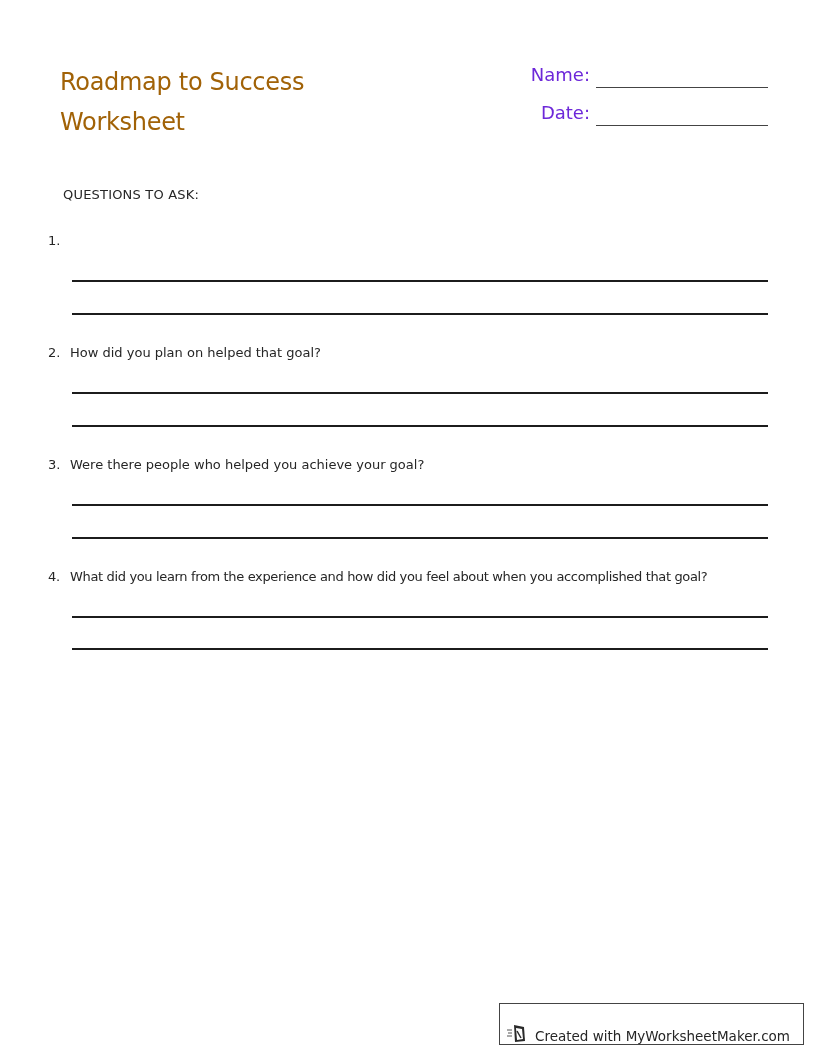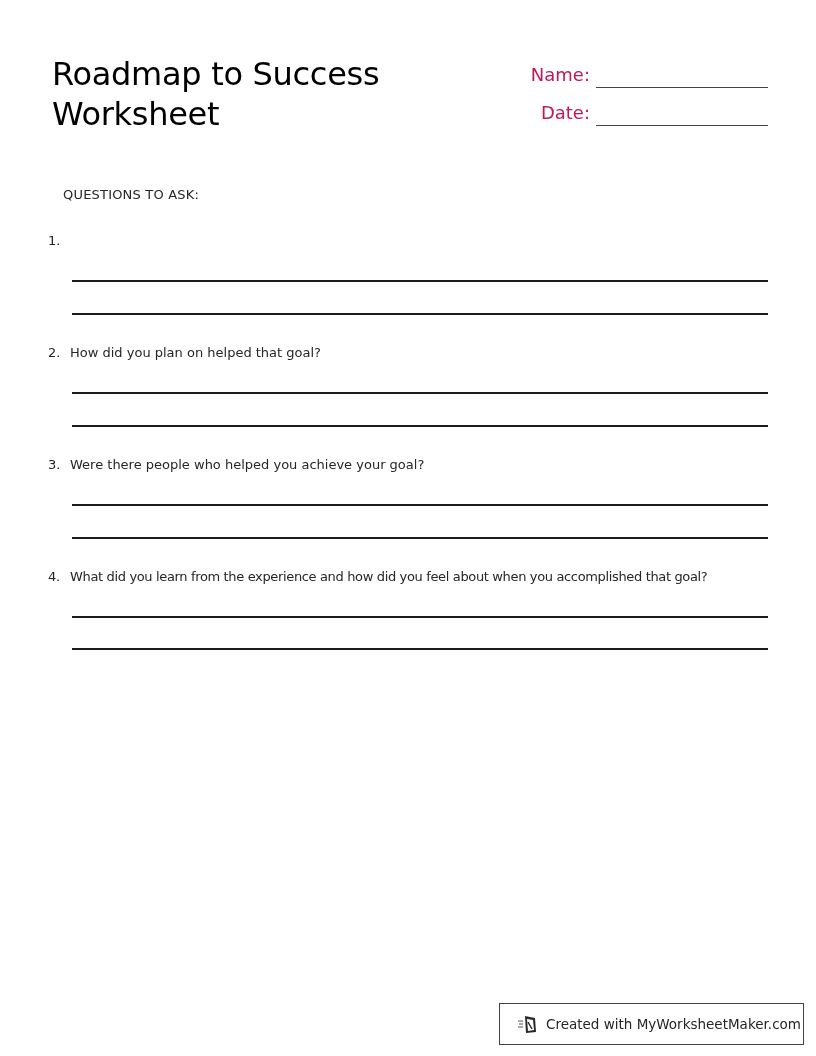--- a/index.html
+++ b/index.html
@@ -1,31 +1,31 @@
 <!DOCTYPE html>
 <html><head>
 <meta charset="utf-8">
 <style>
   html, body { margin:0; padding:0; background:#ffffff; }
   body { width:816px; height:1056px; position:relative; overflow:hidden; color:#262626;
          font-family:"DejaVu Sans", sans-serif; }
-  .title { position:absolute; left:48px; top:50px; font-size:32px; line-height:40px; font-weight:normal;
-           margin:4px; color:#000000; letter-spacing:-0.3px; }
+  .title { position:absolute; left:48px; top:50px; font-size:24px; line-height:40px; font-weight:normal;
+           margin:12px; color:#a16207; letter-spacing:-0.3px; }
   .title span { display:block; }
   .fields { position:absolute; right:48px; top:50px; }
   .field { display:flex; align-items:flex-end; justify-content:flex-end; height:38px; }
-  .field-label { font-size:18px; color:#be185d; margin-right:6px; line-height:22px; padding-bottom:2px; }
+  .field-label { font-size:18px; color:#6d28d9; margin-right:6px; line-height:22px; padding-bottom:2px; }
   .field-line { width:172px; border-bottom:1.3px solid #444; height:24px; }
   .section-label { position:absolute; left:63px; top:187px; font-size:13px; color:#262626; letter-spacing:0.2px; }
   .q { position:absolute; left:48px; width:720px; }
   .q-text { font-size:13px; color:#262626; display:flex; line-height:18px; }
   .q-num { width:22px; flex:none; }
   .ans-line { margin-left:24px; height:2px; background:#1c1c1c; position:absolute; width:696px; }
   .footer { position:absolute; left:499px; top:1003px; width:305px; height:42px; border:1.3px solid #444;
-            box-sizing:border-box; display:flex; align-items:center; padding-left:18px; }
+            box-sizing:border-box; display:flex; align-items:flex-end; padding-left:7px; }
   .footer-icon { width:20px; height:22px; margin-right:8px; }
   .footer-text { font-size:13.5px; color:#262626; }
 </style>
 </head>
 <body>
 
 <h1 class="title">
   <span>Roadmap to Success</span>
   <span>Worksheet</span>
 </h1>

